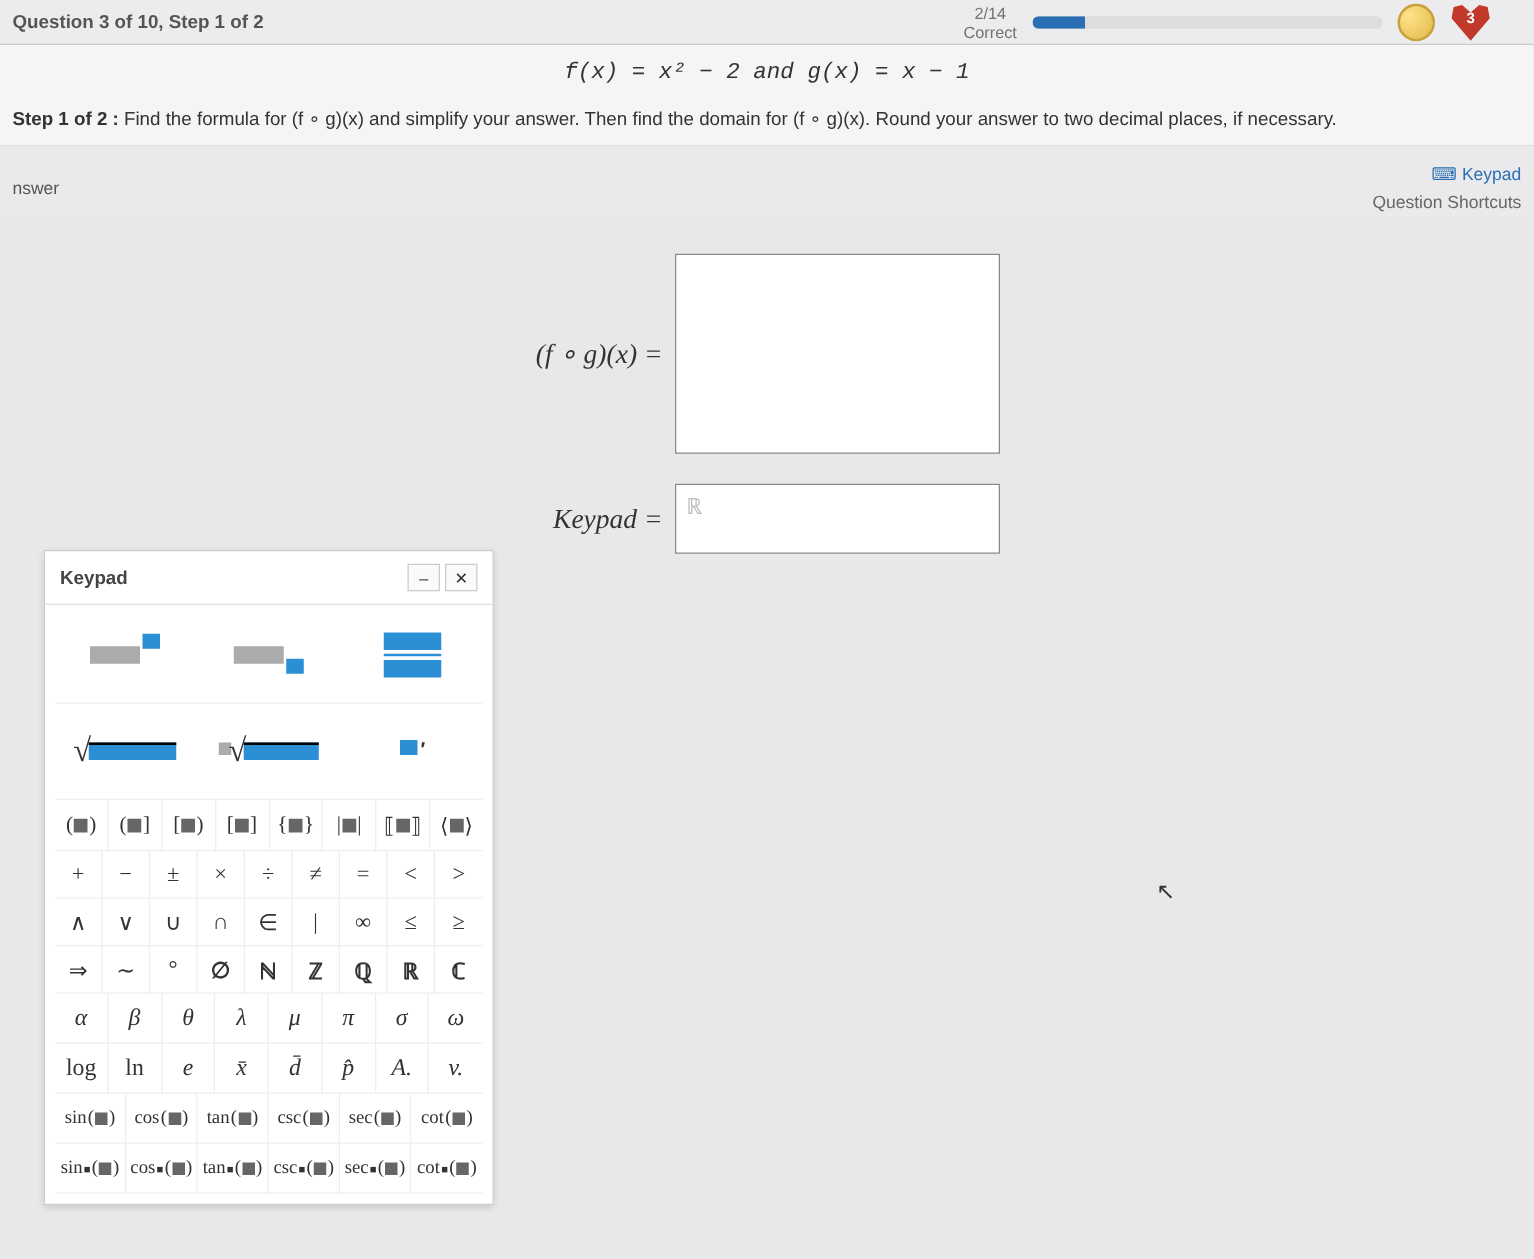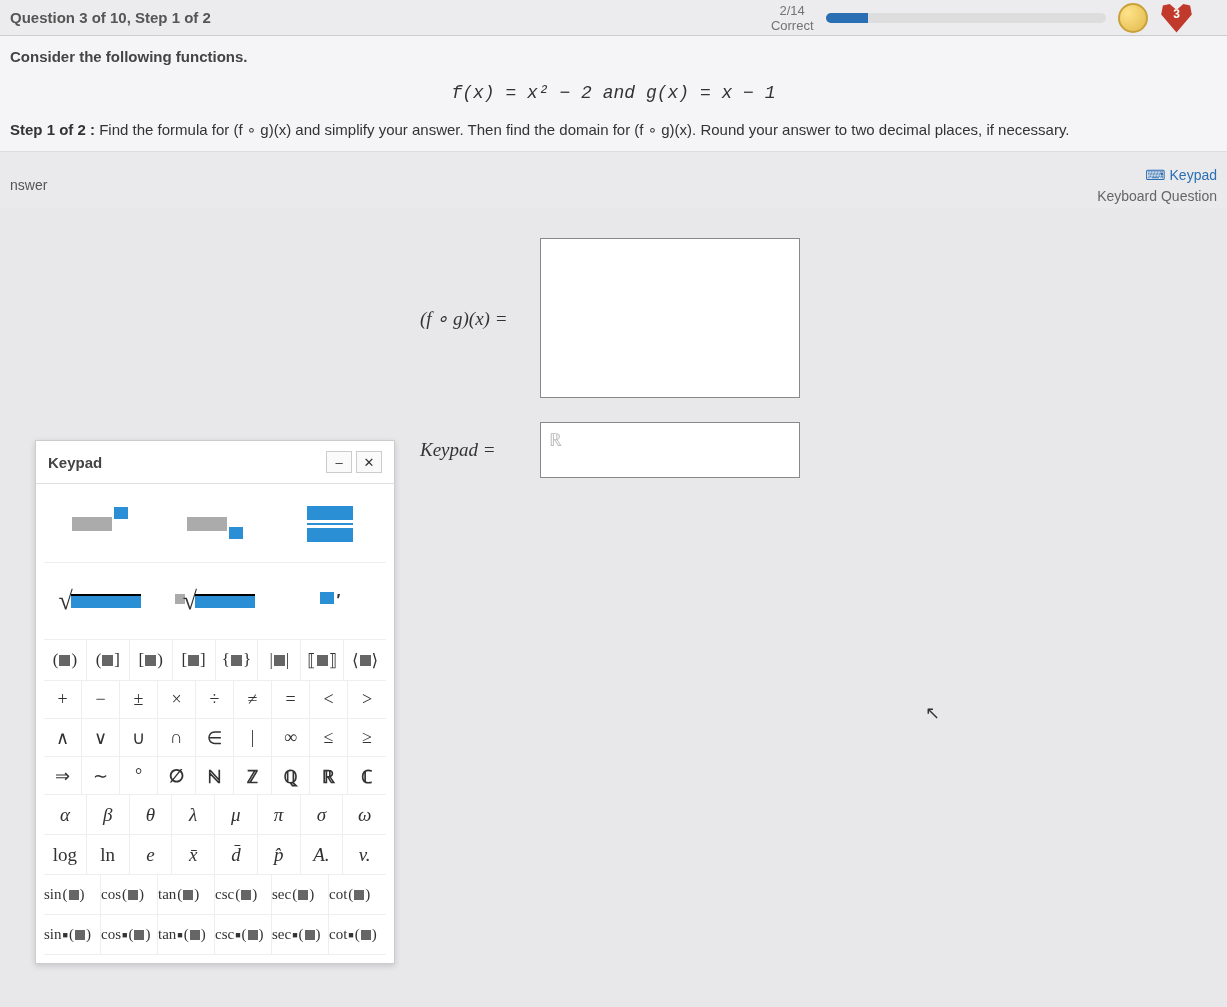--- a/index.html
+++ b/index.html
@@ -52,21 +52,21 @@
     display: flex; justify-content: space-between; align-items: center;
     padding: 14px 10px 4px 10px; background: #eaeaec;
   }
   .answer-label { font-size: 14px; color: #555; }
   .help-links { text-align: right; }
   .help-link { font-size: 14px; color: #2a6fb3; cursor: pointer; display: inline-flex; align-items: center; gap: 4px; }
   .kb-shortcut { font-size: 14px; color: #666; margin-top: 4px; }
 
   .answer-area { position: relative; padding: 30px 0 0 420px; }
   .ans-row { display: flex; align-items: center; margin-bottom: 24px; }
-  .ans-row .lhs { font-family: "Times New Roman", serif; font-style: italic; font-size: 19px; width: 120px; padding-right: 10px; }
+  .ans-row .lhs { font-family: "Times New Roman", serif; font-style: italic; font-size: 22px; width: 120px; text-align: right; padding-right: 10px; }
   .ans-box { border: 1px solid #888; background: #fff; }
   .ans-box.big { width: 260px; height: 160px; }
   .ans-box.small { width: 260px; height: 56px; padding: 4px 8px; font-family: "Times New Roman", serif; font-size: 18px; color: #bbb; }
 
   
   .cursor-icon { position: absolute; left: 925px; top: 702px; font-size: 18px; color: #333; }
 
   
   .keypad {
     position: absolute; left: 35px; top: 440px; width: 360px;
@@ -127,21 +127,21 @@
   .greek-grid{ display:grid; grid-template-columns: repeat(8,1fr);}
   .greek-grid .gcell{
     height:40px; display:flex; align-items:center; justify-content:center;
     border-right:1px solid #eee; border-bottom:1px solid #eee;
     font-family:"Times New Roman",serif; font-style:italic; font-size:19px; cursor:pointer;
   }
   .greek-grid .gcell:nth-child(8n){border-right:none;}
 
   .trig-grid{ display:grid; grid-template-columns:repeat(6,1fr);}
   .trig-grid .tcell{
-    height:40px; display:flex; align-items:center; justify-content:flex-start;
+    height:40px; display:flex; align-items:center; justify-content:center;
     border-right:1px solid #eee; border-bottom:1px solid #eee;
     font-family:"Times New Roman",serif; font-size:15px; cursor:pointer; gap:1px;
   }
   .trig-grid .tcell:nth-child(6n){border-right:none;}
   .trig-grid .tcell .sq{display:inline-block; width:10px; height:10px; background:#666;}
   .trig-grid .invsup{font-size:9px; vertical-align:super;}
 </style>
 </head>
 <body>
 
@@ -156,35 +156,34 @@
       <div class="progress-fill"></div>
     </div>
     <div class="coin"></div>
     <div class="heart">
         <span>3</span>
       </div>
   </div>
 </div>
 
 <div class="content">
-  <h4>Consider the following functions.</h4>
   <div class="equation">f(x) = x² − 2 and g(x) = x − 1</div>
   <div class="step-line">
     <b>Step 1 of 2 :</b><span> Find the formula for (f ∘ g)(x) and simplify your answer. Then find the domain for (f ∘ g)(x). Round your answer to two decimal places, if necessary.</span>
   </div>
 </div>
 
 <div class="answer-bar">
   <div class="answer-label">nswer</div>
   <div class="help-links">
     <div class="help-link">
       <span>⌨</span>
       <span>Keypad</span>
     </div>
-    <div class="kb-shortcut">Keyboard Question</div>
+    <div class="kb-shortcut">Question Shortcuts</div>
   </div>
 </div>
 
 <div class="answer-area">
   <div class="ans-row">
     <div class="lhs">(f ∘ g)(x) =</div>
     <div class="ans-box big"></div>
   </div>
   <div class="ans-row">
     <div class="lhs">Keypad =</div>

